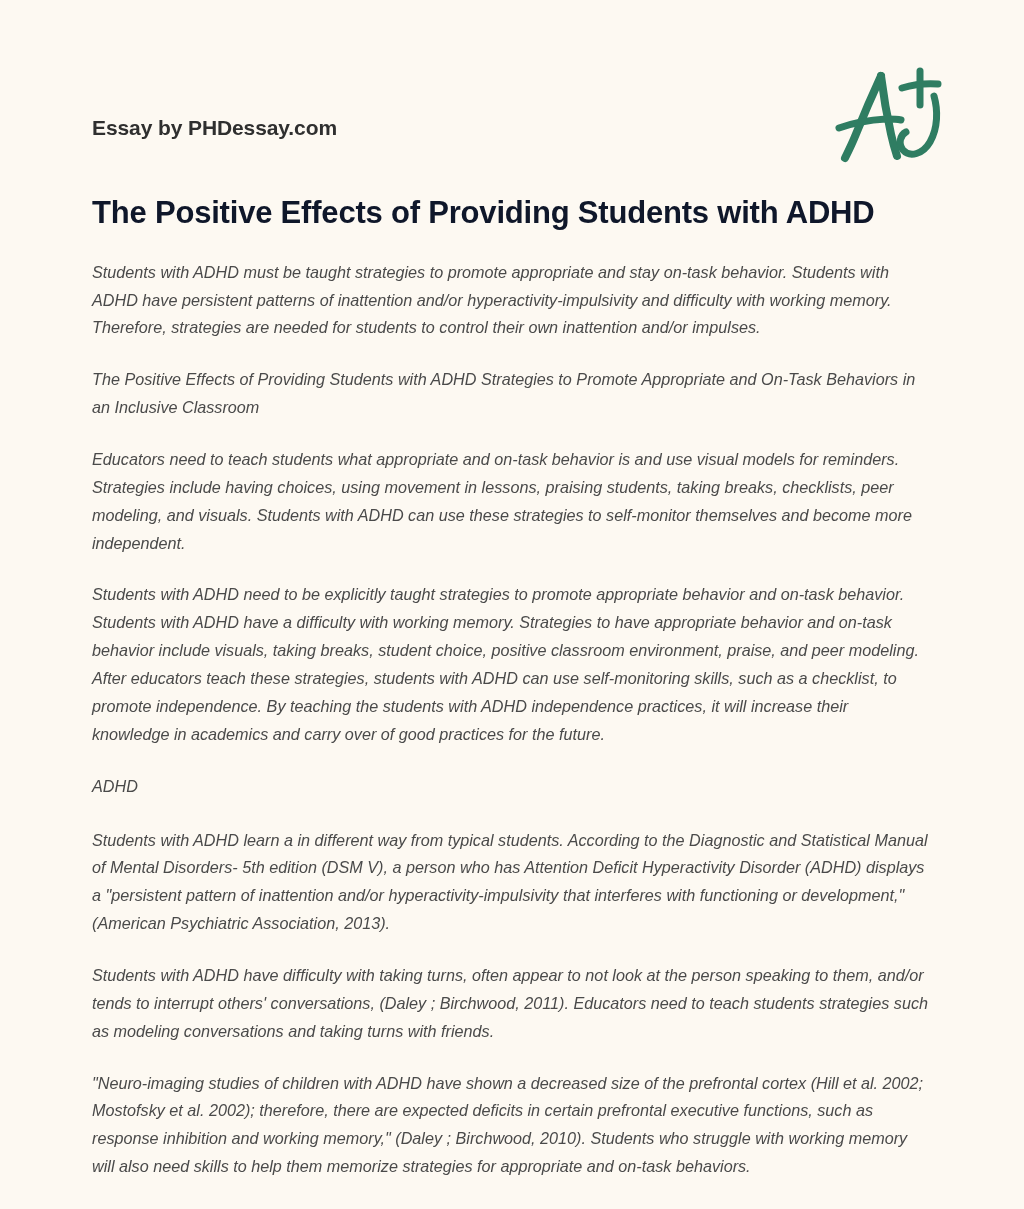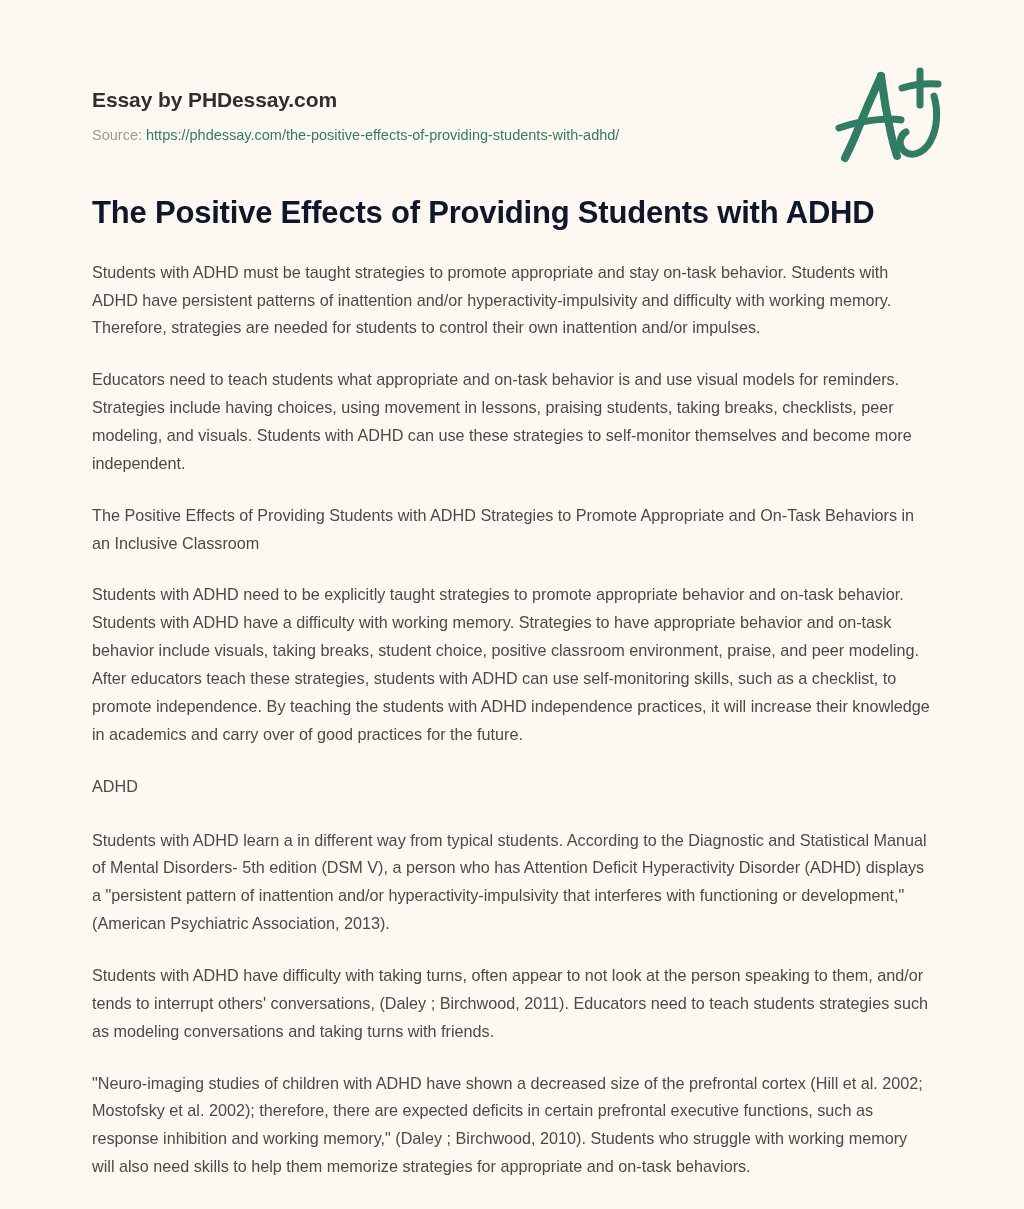--- a/index.html
+++ b/index.html
@@ -18,21 +18,21 @@
     position: relative;
     width: 1024px;
     height: 1209px;
     overflow: hidden;
     background: #fdf9f2;
   }
 
   
   .site-header {
     position: relative;
-    padding: 88px 60px 0 92px;
+    padding: 116px 60px 0 92px;
     height: 118px;
     box-sizing: border-box;
   }
 
   .brand-line {
     font-size: 21px;
     font-weight: bold;
     color: #2f2f2f;
     letter-spacing: -0.1px;
     line-height: 1.1;
@@ -87,38 +87,35 @@
   .article-body {
     padding-top: 26px;
   }
 
   .article-body p {
     margin: 0 0 24px 0;
     font-size: 16.2px;
     line-height: 1.72;
     color: #4a4a4a;
     text-align: left;
+    font-style: italic;
   }
 
   .article-body p.section-heading {
     margin-bottom: 26px;
   }
 </style>
 </head>
 <body>
 
 <div class="page">
 
   <div class="site-header">
     <div class="brand-line">Essay by PHDessay.com</div>
 
-    <div class="source-line">
-      <span class="source-label">Source:</span>
-      <a class="source-url" href="#">https://phdessay.com/the-positive-effects-of-providing-students-with-adhd/</a>
-    </div>
 
     <div class="logo">
       <svg viewBox="0 0 112 108" xmlns="http://www.w3.org/2000/svg" aria-hidden="true">
         <g fill="none" stroke="#2f7d62" stroke-linecap="round" stroke-linejoin="round">
 
           <path d="M47 14 C41 27, 30 52, 22 72 C18 82, 14 90, 11 96" stroke-width="8"></path>
 
           <path d="M47 14 C49 30, 53 54, 57 72 C59 81, 61 88, 63 94" stroke-width="8"></path>
 
           <path d="M5 66 C16 62, 34 58, 52 57 C58 57, 63 57, 67 58" stroke-width="7"></path>
@@ -131,22 +128,22 @@
         </g>
       </svg>
     </div>
   </div>
 
   <div class="article">
     <h1 class="article-title">The Positive Effects of Providing Students with ADHD</h1>
 
     <div class="article-body">
       <p>Students with ADHD must be taught strategies to promote appropriate and stay on-task behavior. Students with ADHD have persistent patterns of inattention and/or hyperactivity-impulsivity and difficulty with working memory. Therefore, strategies are needed for students to control their own inattention and/or impulses.</p>
+      <p>The Positive Effects of Providing Students with ADHD Strategies to Promote Appropriate and On-Task Behaviors in an Inclusive Classroom</p>
       <p>Educators need to teach students what appropriate and on-task behavior is and use visual models for reminders. Strategies include having choices, using movement in lessons, praising students, taking breaks, checklists, peer modeling, and visuals. Students with ADHD can use these strategies to self-monitor themselves and become more independent.</p>
-      <p>The Positive Effects of Providing Students with ADHD Strategies to Promote Appropriate and On-Task Behaviors in an Inclusive Classroom</p>
       <p>Students with ADHD need to be explicitly taught strategies to promote appropriate behavior and on-task behavior. Students with ADHD have a difficulty with working memory. Strategies to have appropriate behavior and on-task behavior include visuals, taking breaks, student choice, positive classroom environment, praise, and peer modeling. After educators teach these strategies, students with ADHD can use self-monitoring skills, such as a checklist, to promote independence. By teaching the students with ADHD independence practices, it will increase their knowledge in academics and carry over of good practices for the future.</p>
       <p class="section-heading">ADHD</p>
       <p>Students with ADHD learn a in different way from typical students. According to the Diagnostic and Statistical Manual of Mental Disorders- 5th edition (DSM V), a person who has Attention Deficit Hyperactivity Disorder (ADHD) displays a "persistent pattern of inattention and/or hyperactivity-impulsivity that interferes with functioning or development," (American Psychiatric Association, 2013).</p>
       <p>Students with ADHD have difficulty with taking turns, often appear to not look at the person speaking to them, and/or tends to interrupt others' conversations, (Daley ; Birchwood, 2011). Educators need to teach students strategies such as modeling conversations and taking turns with friends.</p>
       <p>"Neuro-imaging studies of children with ADHD have shown a decreased size of the prefrontal cortex (Hill et al. 2002; Mostofsky et al. 2002); therefore, there are expected deficits in certain prefrontal executive functions, such as response inhibition and working memory," (Daley ; Birchwood, 2010). Students who struggle with working memory will also need skills to help them memorize strategies for appropriate and on-task behaviors.</p>
       <p class="section-heading">Appropriate Behaviors</p>
 
     </div>
   </div>
 

